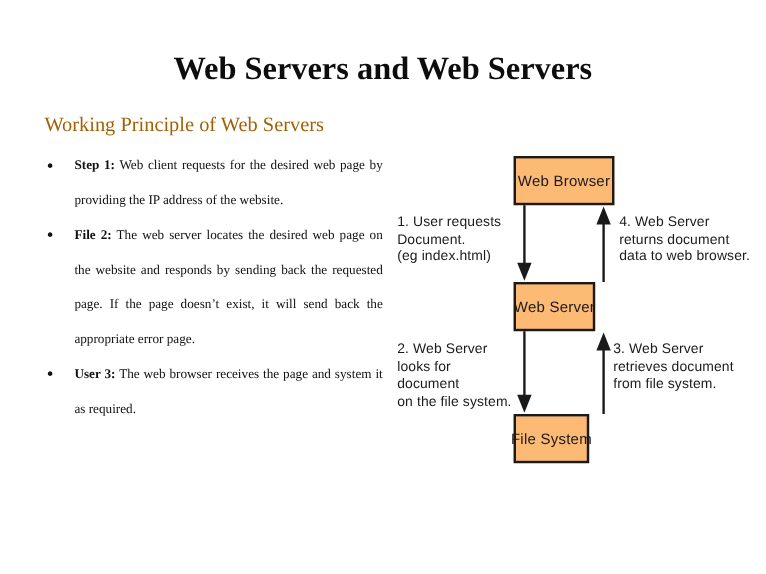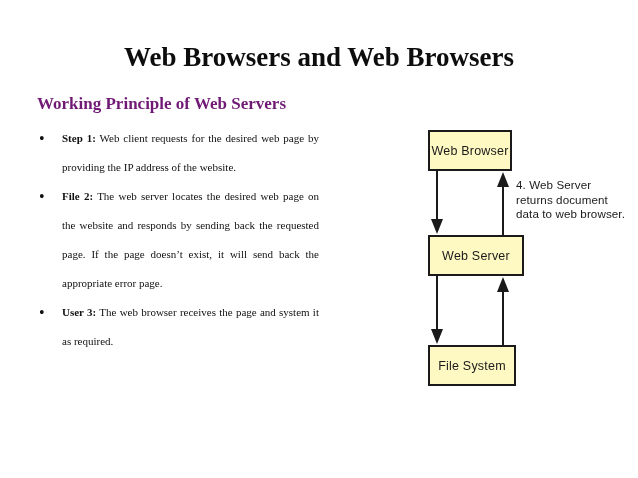--- a/index.html
+++ b/index.html
@@ -35,24 +35,24 @@
 
   
   #body-column {
     position: absolute;
     left: 37px;
     top: 93px;
     width: 282px;
   }
   #subheading {
     font-family: "Liberation Serif", "DejaVu Serif", serif;
-    font-weight: bold;
+    font-weight: normal;
     font-size: 17px;
     line-height: 22px;
-    color: #701a75;
+    color: #a16207;
     margin: 0 0 9px 0;
   }
   .bullet-row {
     position: relative;
     padding-left: 25px;
     margin-bottom: 0px;
   }
   .bullet-mark {
     position: absolute;
     left: 2px;
@@ -80,35 +80,35 @@
     left: 330px;
     top: 126px;
     width: 308px;
     height: 275px;
     font-family: "Liberation Sans", "DejaVu Sans", sans-serif;
   }
   .node-box {
     position: absolute;
     box-sizing: border-box;
     border: 2px solid #1a1a1a;
-    background: #fef9c3;
+    background: #fdba74;
     display: flex;
     align-items: center;
     justify-content: center;
   }
   .node-label {
     font-family: "Liberation Sans", "DejaVu Sans", sans-serif;
     font-size: 12.5px;
     color: #1a1a1a;
     white-space: nowrap;
     letter-spacing: 0.2px;
   }
   #box-browser   { left: 98px;  top: 4px;   width: 84px; height: 41px; }
-  #box-server    { left: 98px;  top: 109px; width: 96px; height: 41px; }
-  #box-filesys   { left: 98px;  top: 219px; width: 88px; height: 41px; }
+  #box-server    { left: 98px;  top: 109px; width: 68px; height: 41px; }
+  #box-filesys   { left: 98px;  top: 219px; width: 63px; height: 41px; }
 
   .arrow-svg {
     position: absolute;
     overflow: visible;
   }
   #arrow-down-1 { left: 98px;  top: 45px;  width: 18px; height: 64px; }
   #arrow-up-4   { left: 164px; top: 45px;  width: 18px; height: 64px; }
   #arrow-down-2 { left: 98px;  top: 150px; width: 18px; height: 69px; }
   #arrow-up-3   { left: 164px; top: 150px; width: 18px; height: 69px; }
 
@@ -124,21 +124,21 @@
   #label-1 { left: 1px;   top: 52px;  width: 95px; }
   #label-4 { left: 186px; top: 52px;  width: 124px; }
   #label-2 { left: 1px;   top: 158px; width: 98px; }
   #label-3 { left: 181px; top: 158px; width: 126px; }
 </style>
 </head>
 <body>
 
 <div id="slide">
 
-  <div id="slide-title">Web Browsers and Web Browsers</div>
+  <div id="slide-title">Web Servers and Web Servers</div>
 
   <div id="body-column">
 
     <div id="subheading">Working Principle of Web Servers</div>
 
     <div class="bullet-row">
       <span class="bullet-mark">•</span>
       <div class="bullet-text">
         <span class="step-label">Step 1:</span><span> Web client requests for the desired web page by providing the IP address of the website.</span>
       </div>
@@ -187,22 +187,31 @@
     <svg class="arrow-svg" id="arrow-down-2" viewBox="0 0 18 69">
       <line x1="9" y1="0" x2="9" y2="57" stroke="#1a1a1a" stroke-width="2"></line>
       <polygon points="9,68 3,53 15,53" fill="#1a1a1a"></polygon>
     </svg>
 
     <svg class="arrow-svg" id="arrow-up-3" viewBox="0 0 18 69">
       <line x1="9" y1="69" x2="9" y2="12" stroke="#1a1a1a" stroke-width="2"></line>
       <polygon points="9,1 3,16 15,16" fill="#1a1a1a"></polygon>
     </svg>
 
+    <div class="edge-label" id="label-1">1. User requests
+Document.
+(eg index.html)</div>
 
     <div class="edge-label" id="label-4">4. Web Server
 returns document
 data to web browser.</div>
 
-
+    <div class="edge-label" id="label-2">2. Web Server
+looks for document
+on the file system.</div>
+
+    <div class="edge-label" id="label-3">3. Web Server
+retrieves document
+from file system.</div>
 
   </div>
 
 </div>
 
 </body></html>

